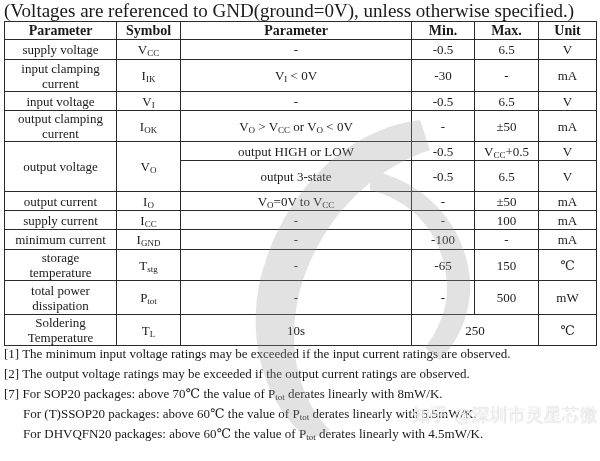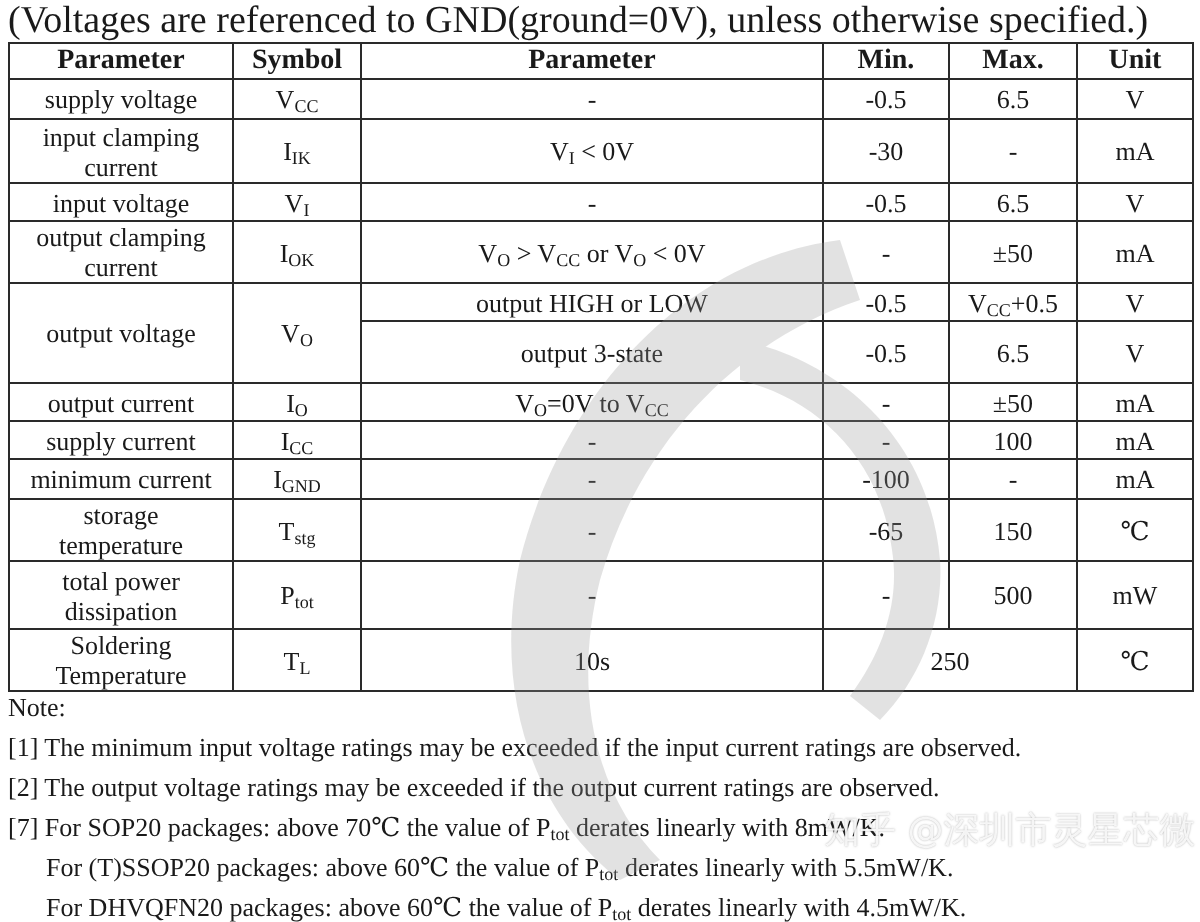--- a/index.html
+++ b/index.html
@@ -168,21 +168,20 @@
       <td><span>Soldering</span><br><span>Temperature</span></td>
       <td><span>T</span><sub>L</sub></td>
       <td>10s</td>
       <td colspan="2">250</td>
       <td>℃</td>
     </tr>
   </tbody>
 </table>
 
 <div class="notes">
-  <div>Note:</div>
   <div>[1] The minimum input voltage ratings may be exceeded if the input current ratings are observed.</div>
   <div>[2] The output voltage ratings may be exceeded if the output current ratings are observed.</div>
   <div><span>[7] For SOP20 packages: above 70℃ the value of P</span><sub>tot</sub><span> derates linearly with 8mW/K.</span></div>
   <div class="indent"><span>For (T)SSOP20 packages: above 60℃ the value of P</span><sub>tot</sub><span> derates linearly with 5.5mW/K.</span></div>
   <div class="indent"><span>For DHVQFN20 packages: above 60℃ the value of P</span><sub>tot</sub><span> derates linearly with 4.5mW/K.</span></div>
 </div>
 
 <svg class="watermark-logo" viewBox="0 0 260 340">
   <path d="M200 10 C 120 20, 60 90, 40 170 C 25 240, 50 300, 90 330 L 110 320 C 80 290, 65 240, 80 180 C 100 110, 150 60, 210 40 Z" fill="#9a9a9a"></path>
   <path d="M150 60 C 200 70, 245 110, 250 170 C 252 200, 240 230, 220 250 L 205 238 C 222 215, 230 190, 226 165 C 220 120, 190 90, 150 80 Z" fill="#9a9a9a"></path>

